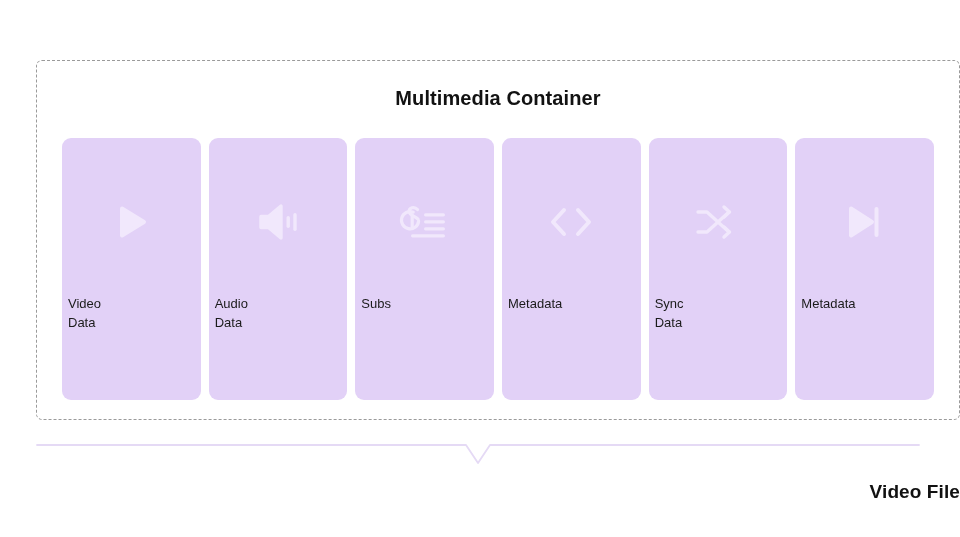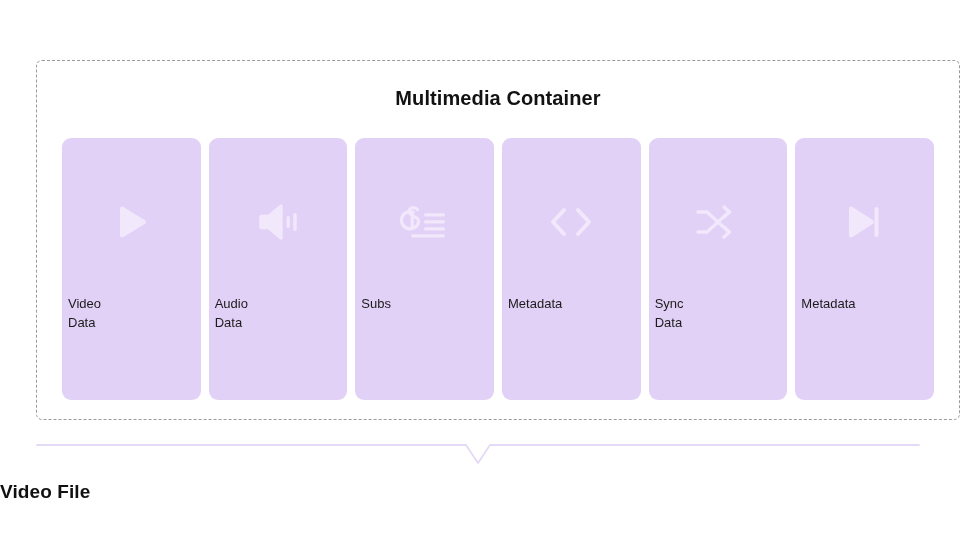--- a/index.html
+++ b/index.html
@@ -88,21 +88,21 @@
     left: 36px;
     top: 437px;
     width: 884px;
     height: 34px;
   }
   .file-caption {
     position: absolute;
     left: 0;
     top: 481px;
     width: 100%;
-    text-align: left;
+    text-align: right;
     font-size: 19px;
     font-weight: 700;
     color: #111111;
     letter-spacing: .1px;
   }
 </style>
 </head>
 <body>
 
 <div id="stage">

